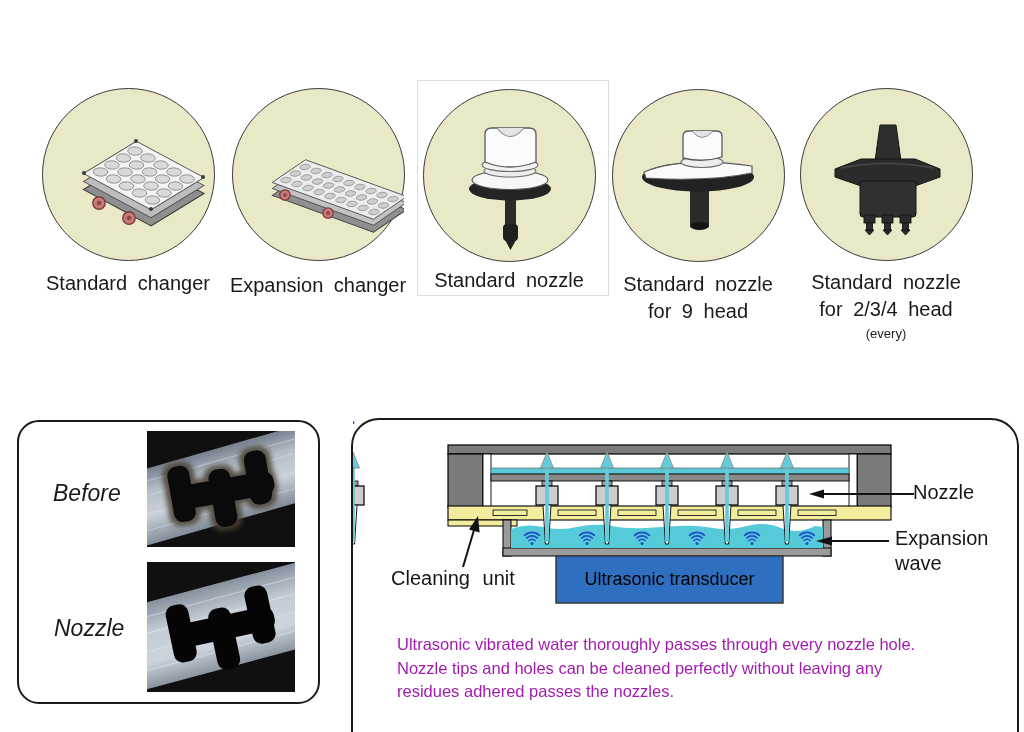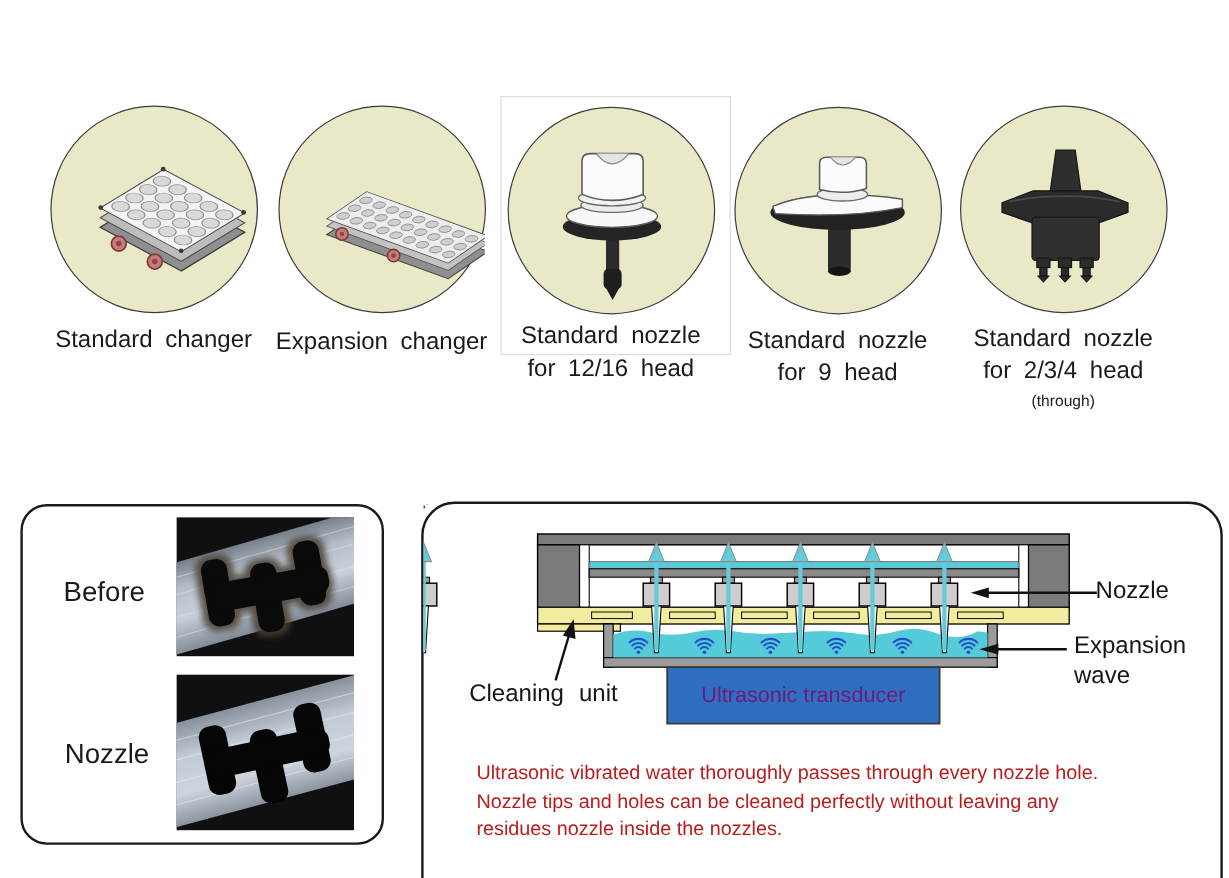--- a/index.html
+++ b/index.html
@@ -12,28 +12,28 @@
                   background:#e9e9c7;border:1.6px solid #3c3c3c;z-index:1;}
   .product-circle svg{position:absolute;left:0;top:0;}
   .caption{position:absolute;width:230px;text-align:center;font-size:20px;line-height:27px;
            word-spacing:5px;color:#1a1a1a;z-index:2;}
   .caption .note{font-size:13px;line-height:18px;word-spacing:1px;margin-top:2px;}
   
   .panel{position:absolute;background:#fff;border:2.4px solid #1a1a1a;border-radius:22px;
          box-sizing:border-box;}
   #left-panel{left:17px;top:420px;width:303px;height:284px;}
   #right-panel{left:351px;top:418px;width:668px;height:344px;border-radius:28px;}
-  .ba-label{position:absolute;font-size:23px;color:#1a1a1a;}
+  .ba-label{position:absolute;font-size:23px;color:#1a1a1a;font-style:italic;}
   .photo{position:absolute;display:block;}
   .dg-label{position:absolute;font-size:20px;color:#161616;line-height:25px;white-space:nowrap;}
   #transducer-label{position:absolute;left:203px;top:136px;width:227px;height:47px;
                     display:flex;align-items:center;justify-content:center;
-                    font-size:18px;color:#701a75;white-space:nowrap;z-index:3;}
+                    font-size:18px;color:#000000;white-space:nowrap;z-index:3;}
   .description{position:absolute;left:44px;top:213px;font-size:16.5px;line-height:23.5px;
-               color:#b91c1c;white-space:nowrap;}
+               color:#a21caf;white-space:nowrap;}
   .diagram-svg{position:absolute;left:0;top:0;}
 </style>
 </head>
 <body>
 
 <div class="page">
 
   <div class="backdrop-card"></div>
 
   <div class="product-circle" style="left:42px;top:88px;">
@@ -164,30 +164,29 @@
   </div>
 
   <div class="caption" style="left:203px;top:272px;">
     <div>Expansion changer</div>
   </div>
   <div class="caption" style="left:13px;top:270px;">
     <div>Standard changer</div>
   </div>
   <div class="caption" style="left:394px;top:267px;">
     <div>Standard nozzle</div>
-    <div>for 12/16 head</div>
   </div>
   <div class="caption" style="left:583px;top:271px;">
     <div>Standard nozzle</div>
     <div>for 9 head</div>
   </div>
   <div class="caption" style="left:771px;top:269px;">
     <div>Standard nozzle</div>
     <div>for 2/3/4 head</div>
-    <div class="note">(through)</div>
+    <div class="note">(every)</div>
   </div>
 
   <div class="panel" id="left-panel">
     <div class="ba-label" style="left:34px;top:58px;">Before</div>
     <svg class="photo" style="left:128px;top:9px;" width="148" height="116" viewBox="0 0 148 116">
       <defs>
         <linearGradient id="bandB" x1="0" y1="0" x2="0" y2="1">
           <stop offset="0" stop-color="#76808c"></stop>
             <stop offset="0.3" stop-color="#b6bec9"></stop>
           <stop offset="0.62" stop-color="#c9d0d9"></stop>
@@ -329,17 +328,17 @@
     <div class="dg-label" style="left:560px;top:60px;">Nozzle</div>
     <div class="dg-label" style="left:542px;top:106px;">
       <div>Expansion</div>
       <div>wave</div>
     </div>
     <div class="dg-label" style="left:38px;top:146px;word-spacing:7px;">Cleaning unit</div>
     <div id="transducer-label">Ultrasonic transducer</div>
     <div class="description">
       <div>Ultrasonic vibrated water thoroughly passes through every nozzle hole.</div>
       <div>Nozzle tips and holes can be cleaned perfectly without leaving any</div>
-      <div>residues nozzle inside the nozzles.</div>
+      <div>residues adhered passes the nozzles.</div>
     </div>
   </div>
 
 </div>
 
 </body></html>

